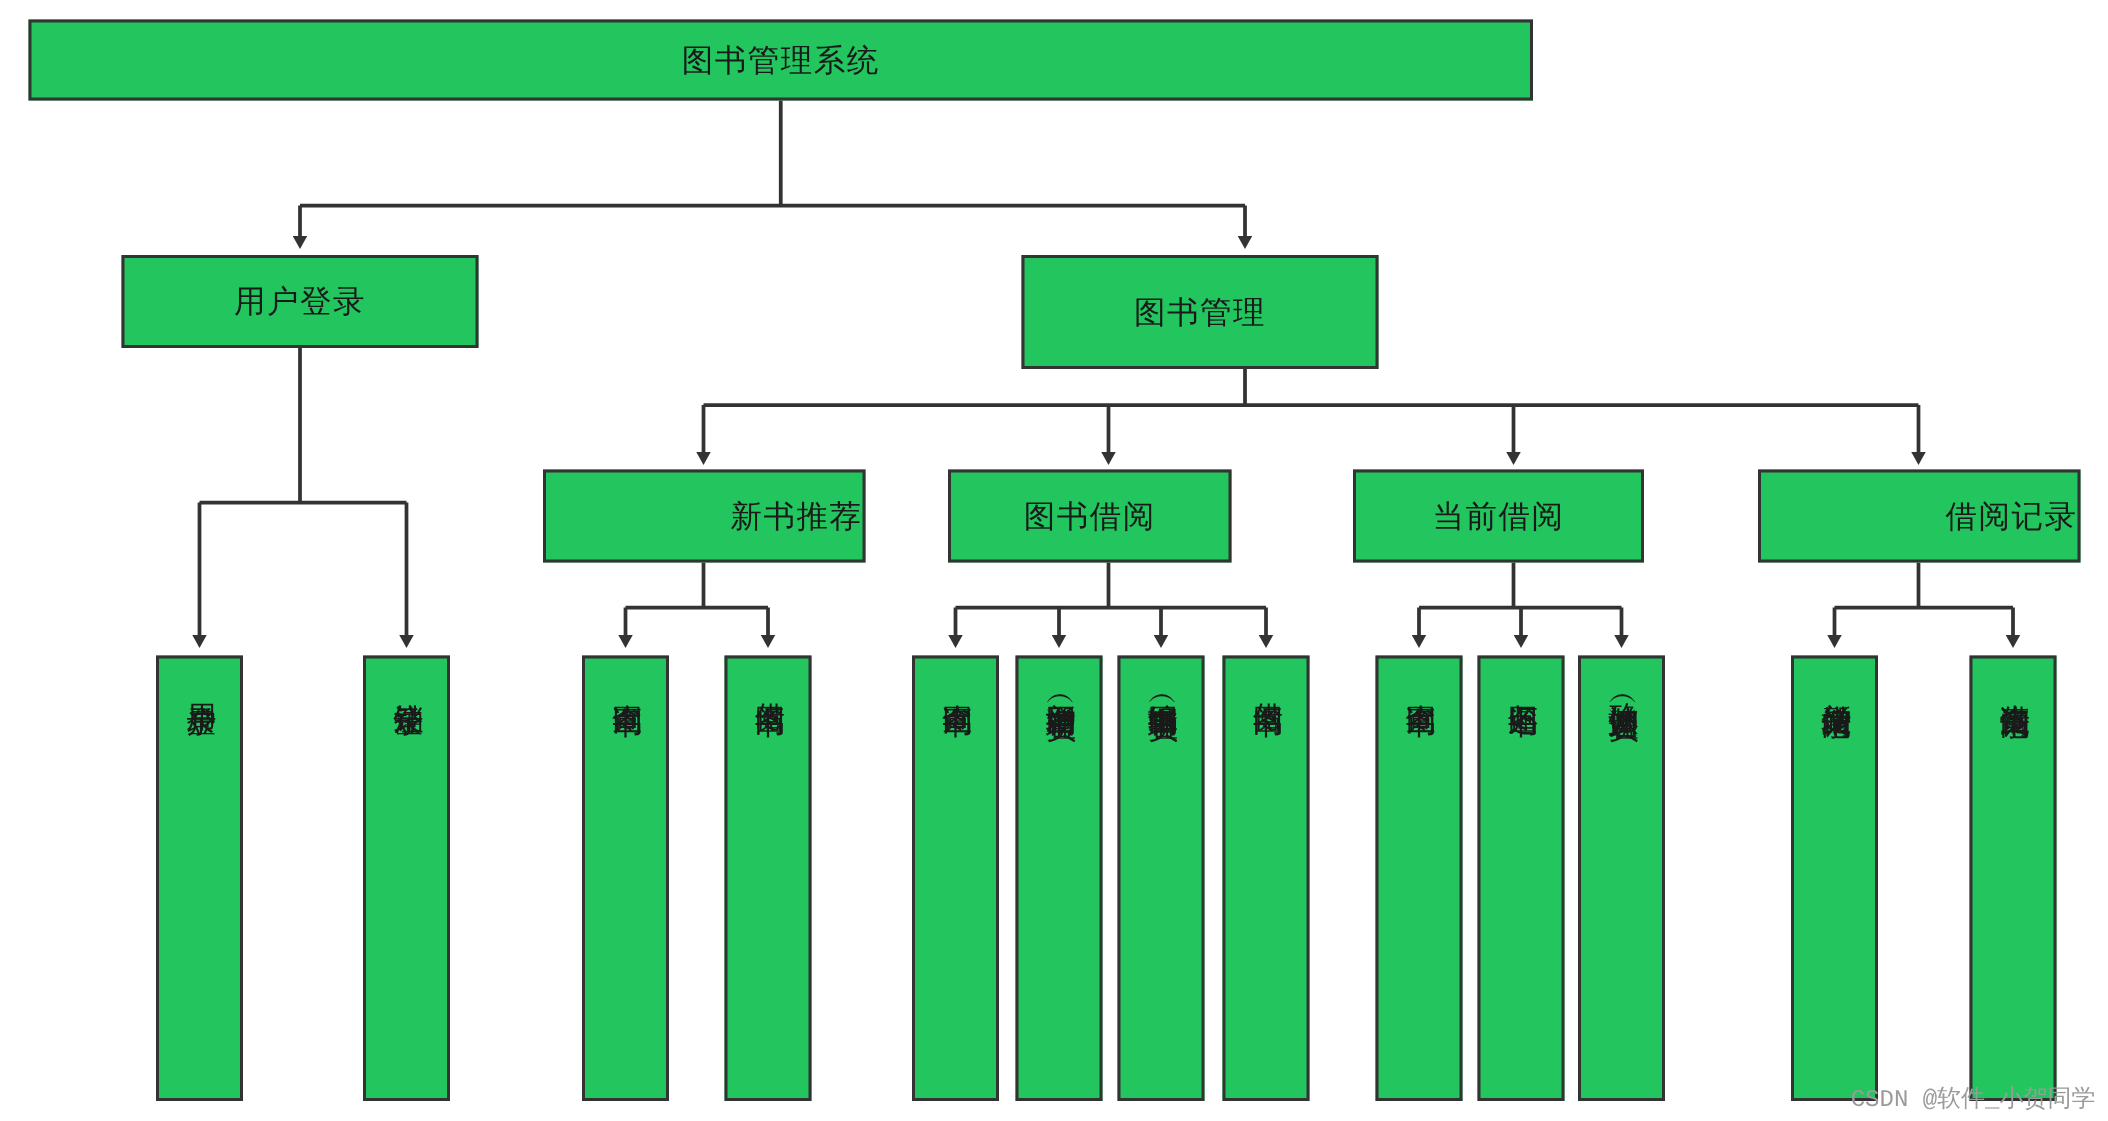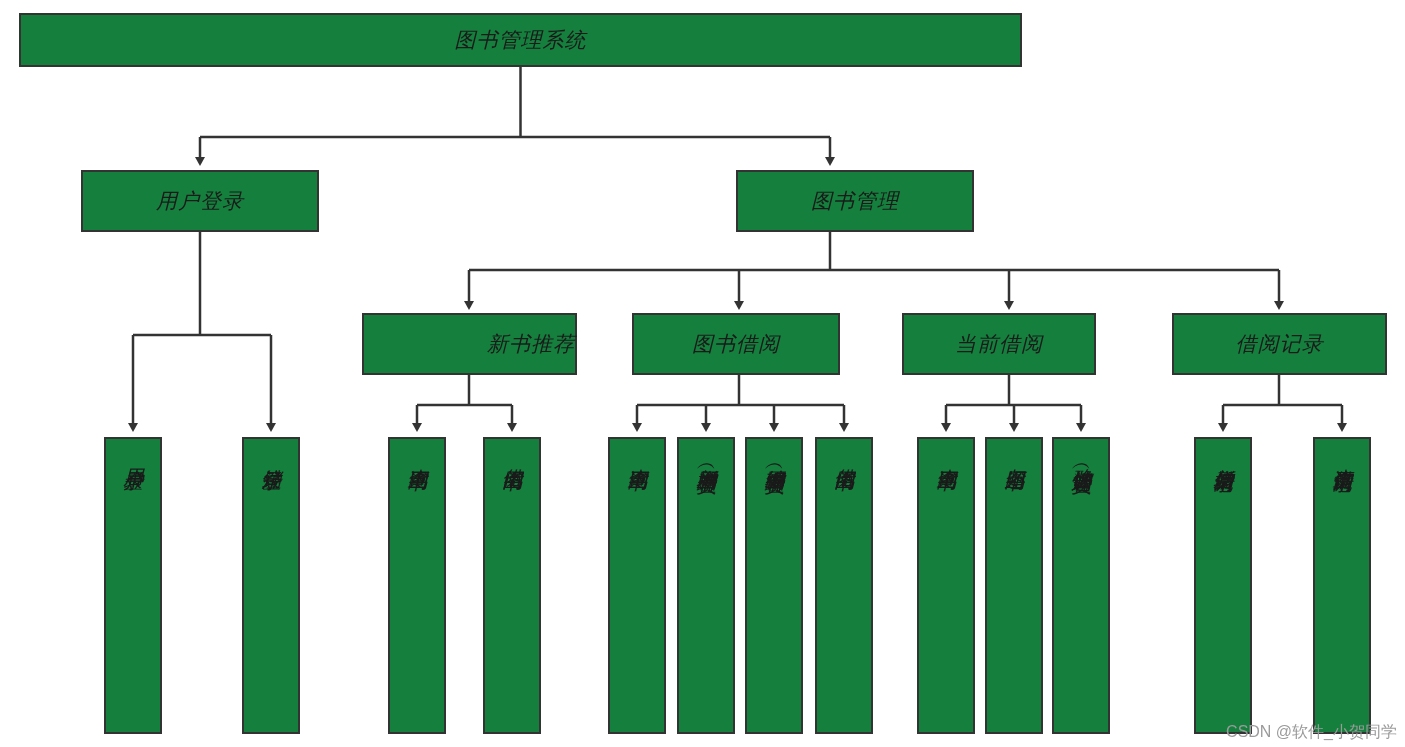--- a/index.html
+++ b/index.html
@@ -2,28 +2,27 @@
 <html><head>
 <meta charset="utf-8">
 <style>
   html,body{margin:0;padding:0;background:#ffffff;}
   body{font-family:"Liberation Sans","DejaVu Sans",sans-serif;}
   #canvas{position:relative;width:1405px;height:747px;background:#ffffff;overflow:hidden;}
   #edges{position:absolute;left:0;top:0;width:1405px;height:747px;}
   .node{
     position:absolute;
     box-sizing:border-box;
-    background:#15803d;
+    background:#22c55e;
     border:2.5px solid #333333;
     display:flex;
     align-items:center;
     justify-content:center;
     color:#1a1a1a;
     z-index:2;
-    font-style:italic;
   }
   .node.h{
     font-size:21px;
     letter-spacing:1px;
   }
   .node.v{
     font-size:20px;
     letter-spacing:1px;
     writing-mode:vertical-rl;
     text-orientation:upright;
@@ -38,21 +37,21 @@
     white-space:nowrap;
   }
   #watermark{
     position:absolute;
     right:8px;
     bottom:4px;
     font-size:16px;
     color:#9b9b9b;
     z-index:3;
     white-space:nowrap;
-    font-family:Liberation Sans, sans-serif;
+    font-family:Liberation Mono, monospace;
   }
 </style>
 </head>
 <body>
 
 <div id="canvas">
 
   <svg id="edges" viewBox="0 0 1405 747" xmlns="http://www.w3.org/2000/svg">
     <defs>
       <marker id="arrow" markerWidth="9" markerHeight="10" refX="1" refY="5" orient="auto" markerUnits="userSpaceOnUse">
@@ -103,34 +102,34 @@
     </g>
   </svg>
 
   <div class="node h" style="left:19px;top:13px;width:1003px;height:54px;">
     <span>图书管理系统</span>
   </div>
 
   <div class="node h" style="left:81px;top:170px;width:238px;height:62px;">
     <span>用户登录</span>
   </div>
-  <div class="node h" style="left:736px;top:170px;width:238px;height:62px;">
+  <div class="node h" style="left:681px;top:170px;width:238px;height:76px;">
     <span>图书管理</span>
   </div>
 
   <div class="node h" style="left:362px;top:313px;width:215px;height:62px;justify-content:flex-end;">
     <span>新书推荐</span>
   </div>
-  <div class="node h" style="left:632px;top:313px;width:208px;height:62px;">
+  <div class="node h" style="left:632px;top:313px;width:189px;height:62px;">
     <span>图书借阅</span>
   </div>
   <div class="node h" style="left:902px;top:313px;width:194px;height:62px;">
     <span>当前借阅</span>
   </div>
-  <div class="node h" style="left:1172px;top:313px;width:215px;height:62px;">
+  <div class="node h" style="left:1172px;top:313px;width:215px;height:62px;justify-content:flex-end;">
     <span>借阅记录</span>
   </div>
 
   <div class="node v" style="left:104px;top:437px;width:58px;height:297px;">
     <span class="vtext">用户登录</span>
   </div>
   <div class="node v" style="left:242px;top:437px;width:58px;height:297px;">
     <span class="vtext">注销登录</span>
   </div>
 

